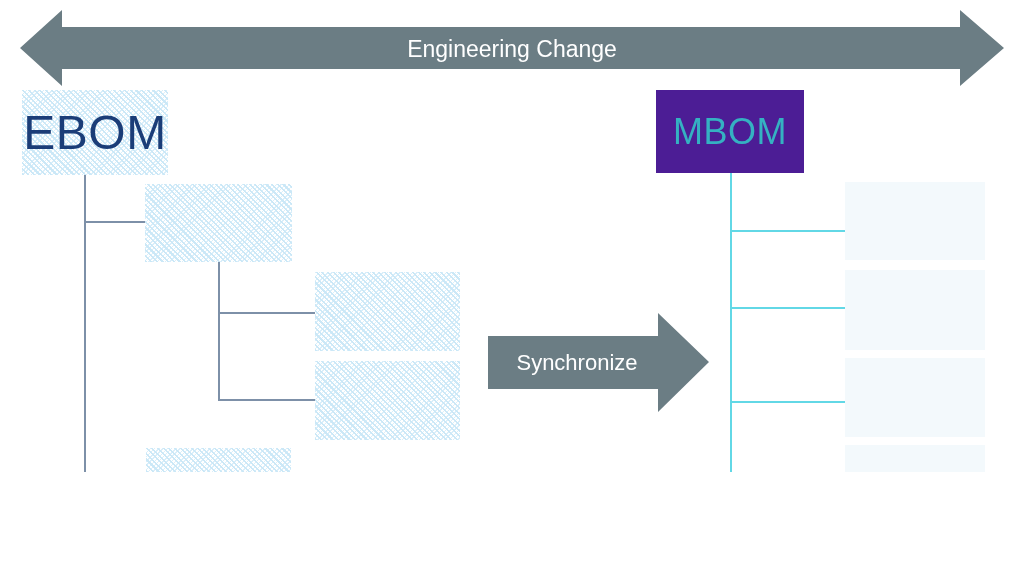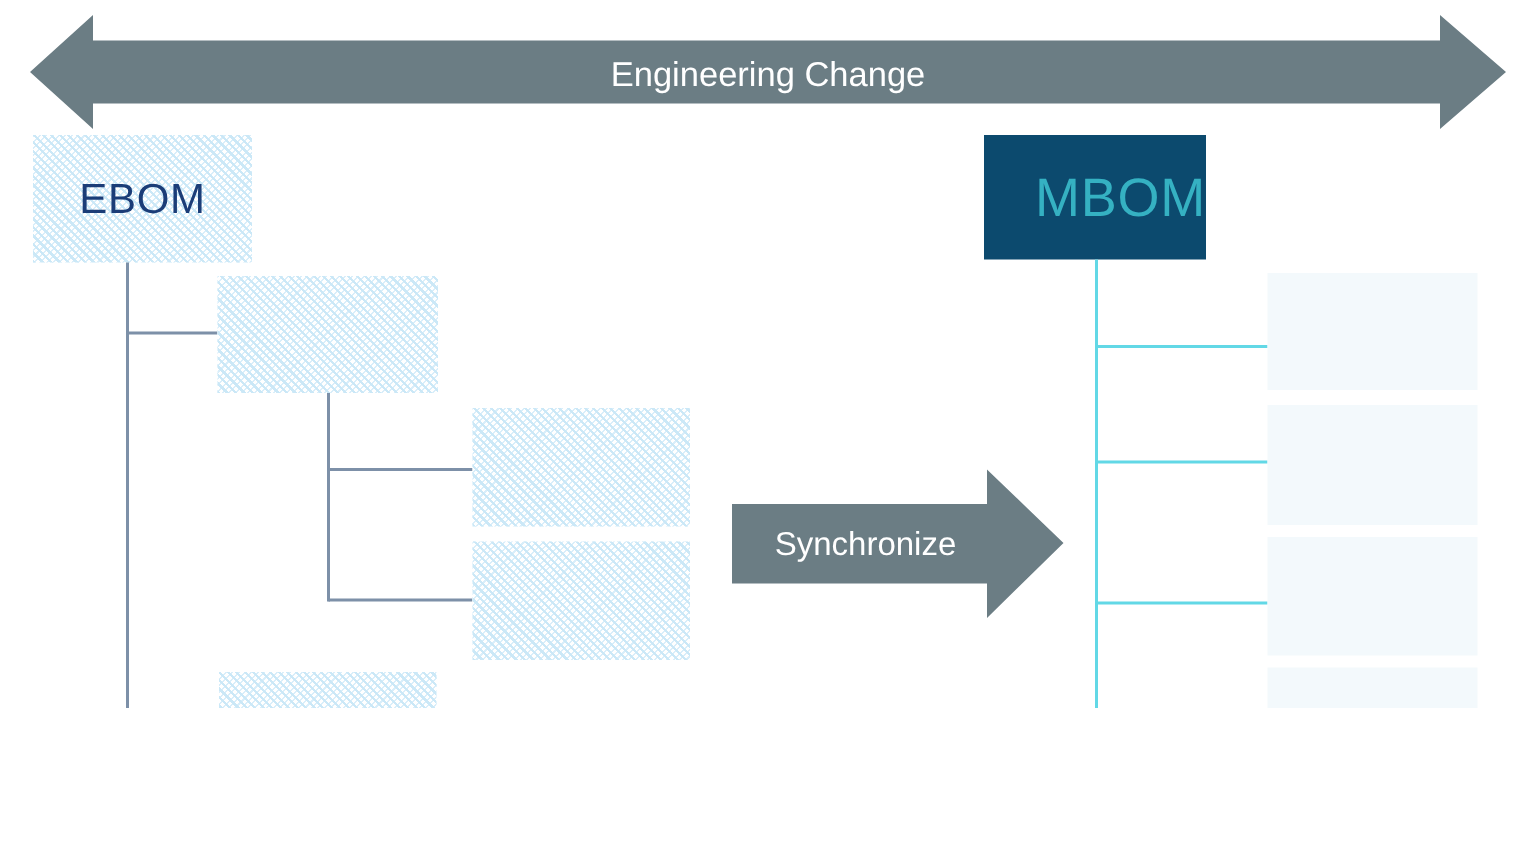--- a/index.html
+++ b/index.html
@@ -19,27 +19,27 @@
     background-image:
       repeating-linear-gradient(45deg,  #cbe8f7 0, #cbe8f7 1.5px, rgba(255,255,255,0) 1.5px, rgba(255,255,255,0) 4px),
       repeating-linear-gradient(135deg, #d9eefa 0, #d9eefa 1px,   rgba(255,255,255,0) 1px,   rgba(255,255,255,0) 3px);
   }
 
   .ebom-label-box{
     left:22px; top:90px; width:146px; height:85px;
     display:flex; align-items:center; justify-content:center;
   }
   .ebom-label-text{
-    color:#1b3d78; font-size:28px; letter-spacing:0.5px;
+    color:#1b3d78; font-size:48px; letter-spacing:0.5px;
   }
 
   .mbom-label-box{
     left:656px; top:90px; width:148px; height:83px;
-    background:#0c4a6e;
-    display:flex; align-items:center; justify-content:flex-end;
+    background:#4c1d95;
+    display:flex; align-items:center; justify-content:center;
   }
   .mbom-label-text{
     color:#35b1c2; font-size:36px; letter-spacing:0.5px;
   }
 
   
   .eline{background:#7d90a8;}
   .mline{background:#62d8e6;}
 
   

